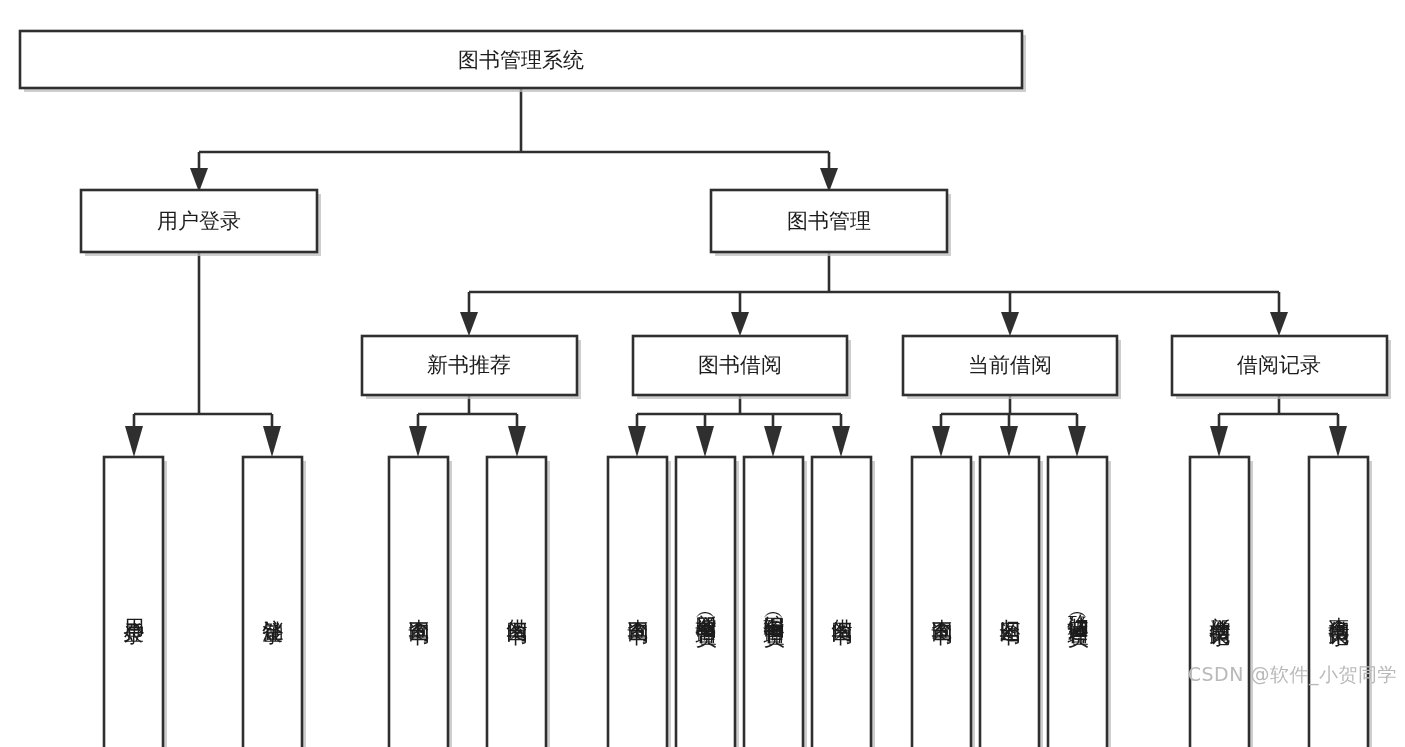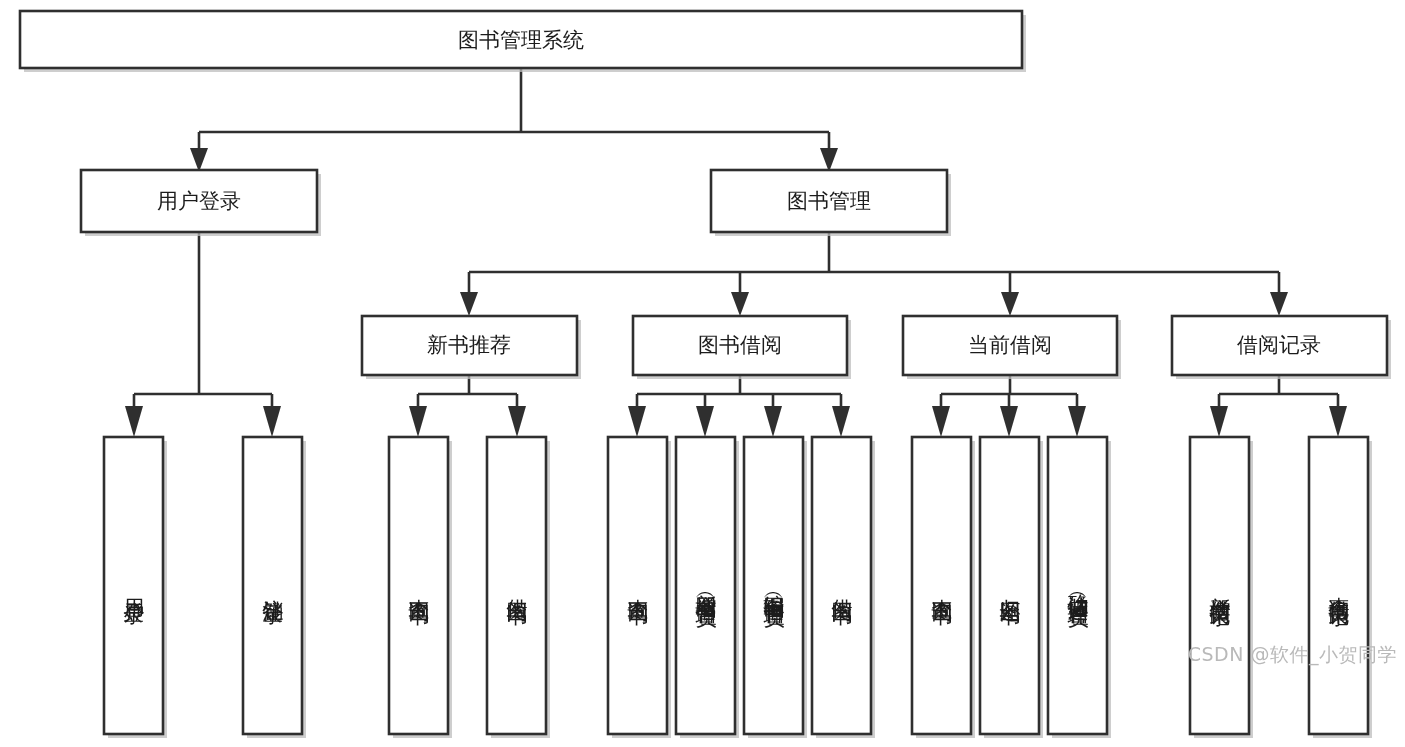--- a/index.html
+++ b/index.html
@@ -11,20 +11,21 @@
     width: 1405px;
     height: 747px;
     font-family: "DejaVu Sans", "Liberation Sans", sans-serif;
     overflow: hidden;
   }
   #diagram-root {
     position: relative;
     width: 1405px;
     height: 673px;
     background: #ffffff;
+    margin-top: 20px;
   }
   svg#flow-svg {
     position: absolute;
     left: 0;
     top: 0;
     width: 1405px;
     height: 747px;
   }
   .node-box {
     fill: #ffffff;

